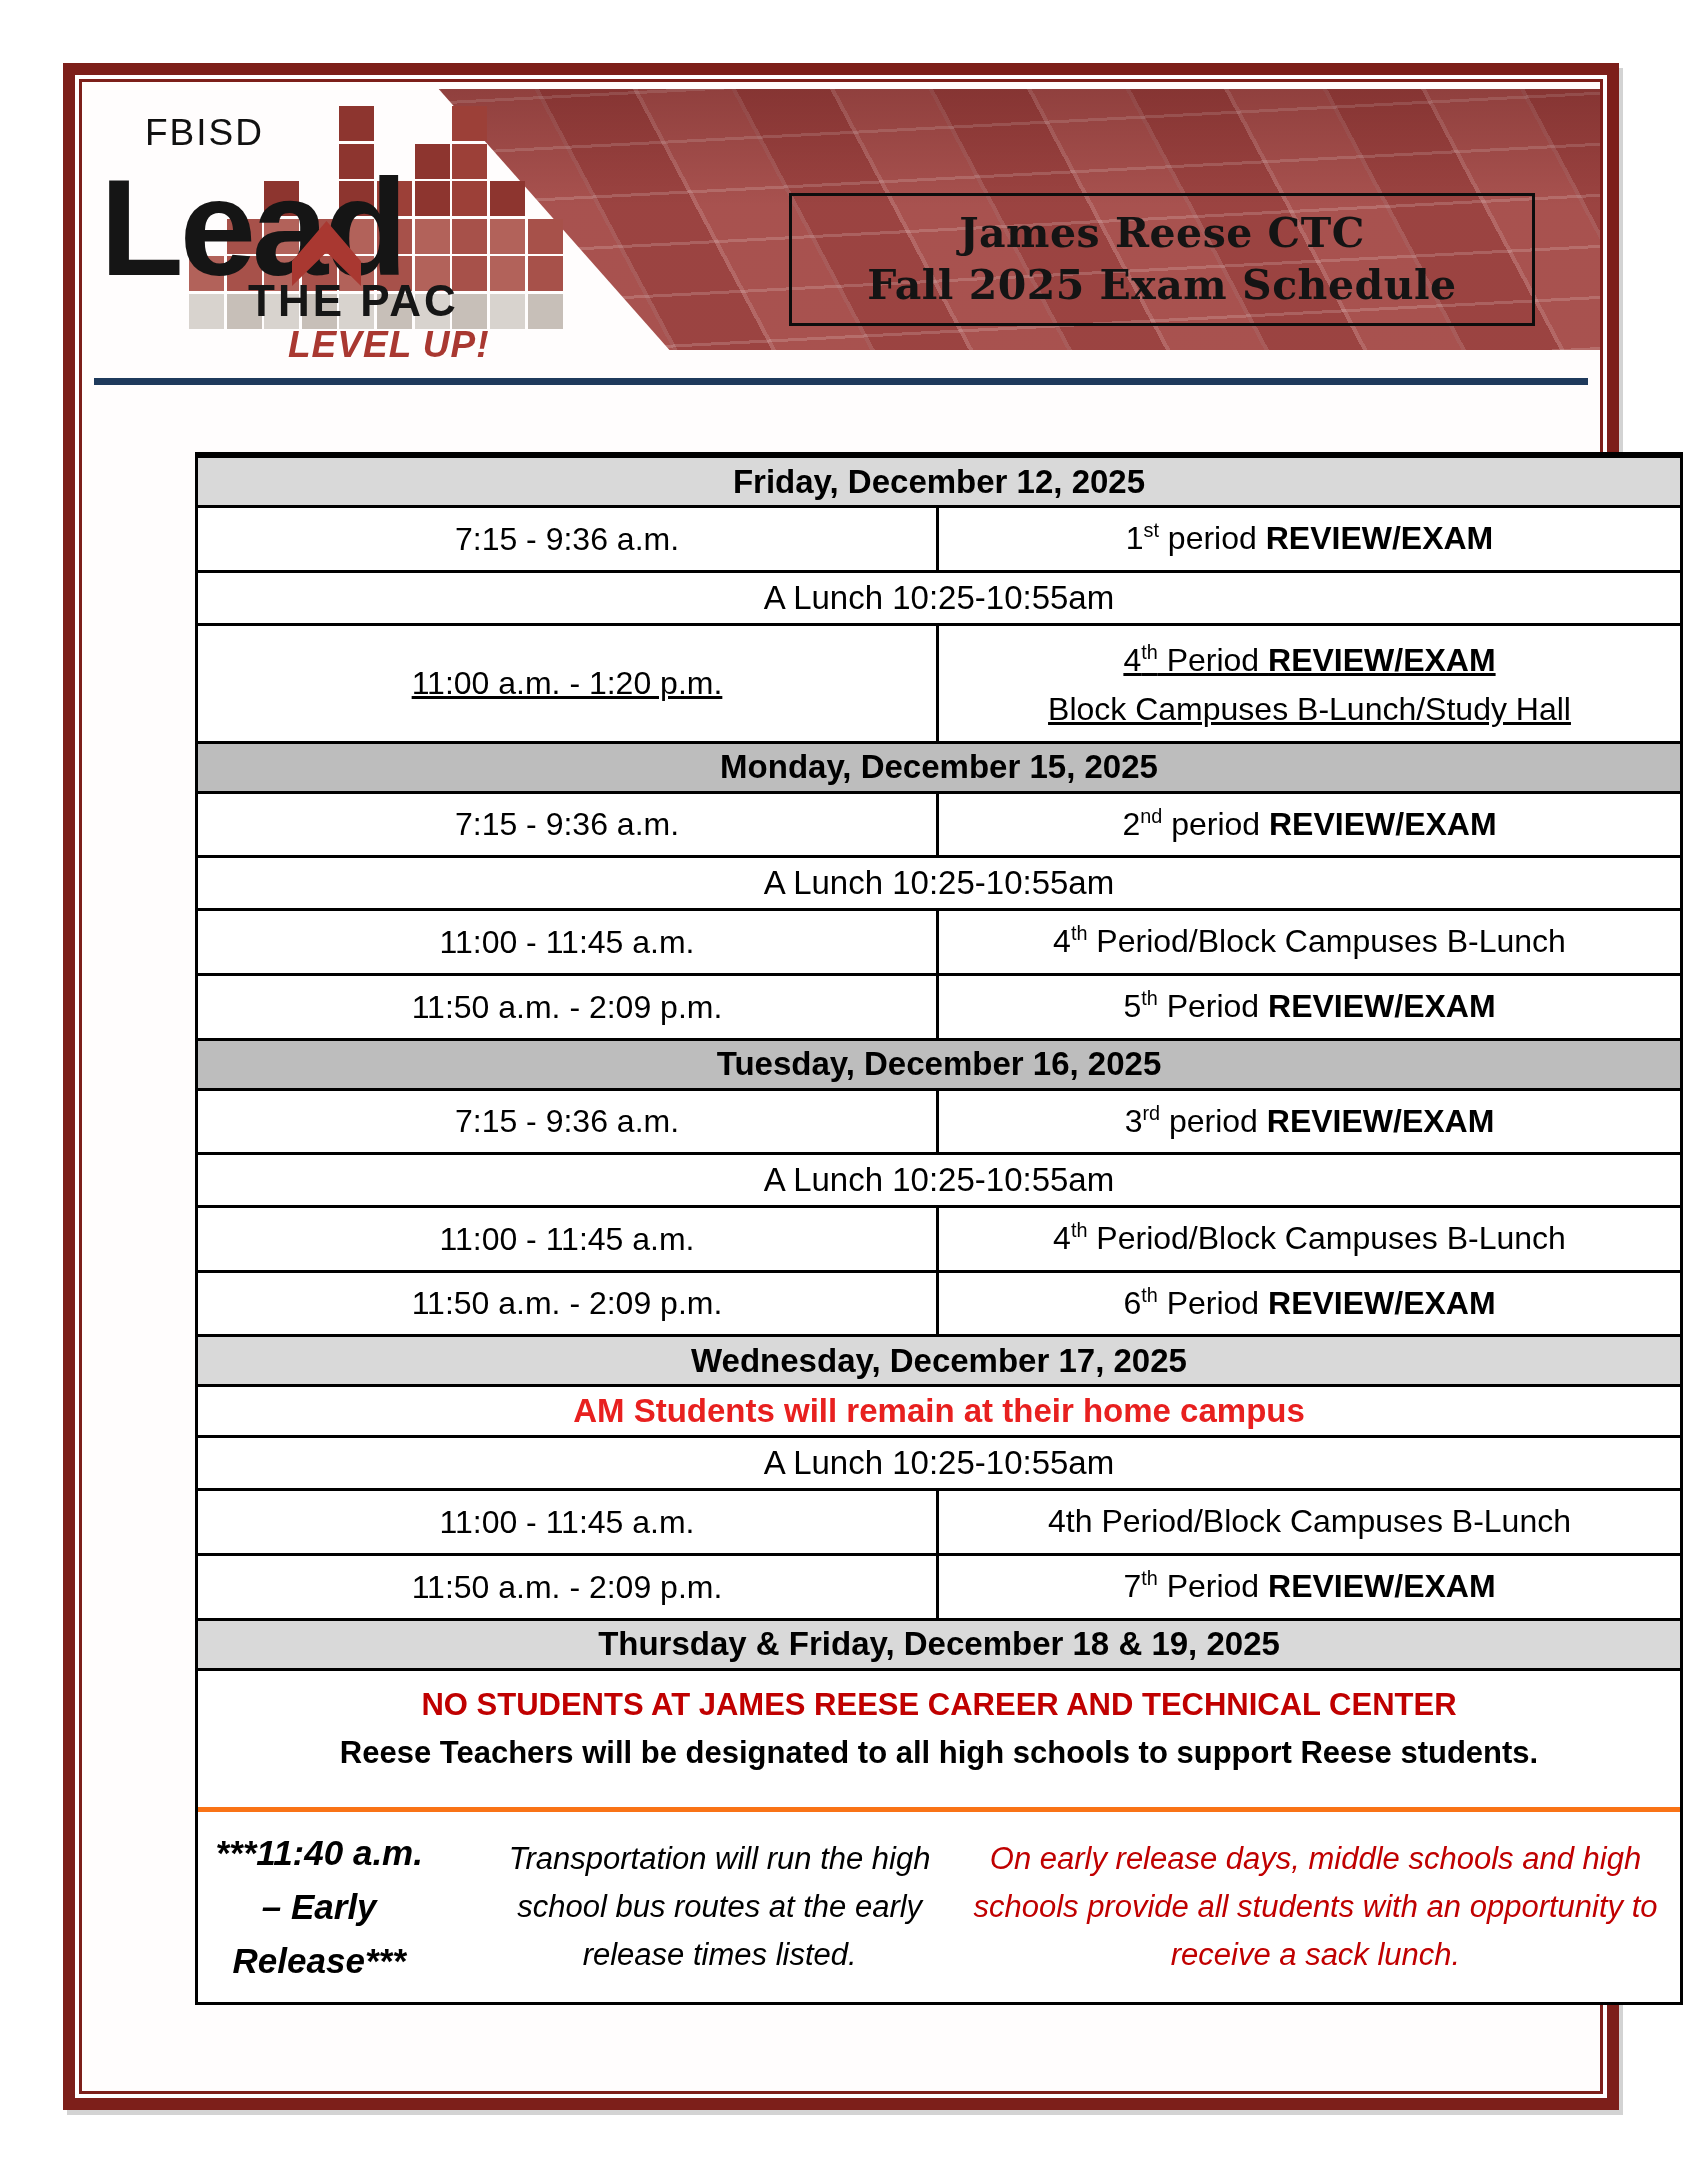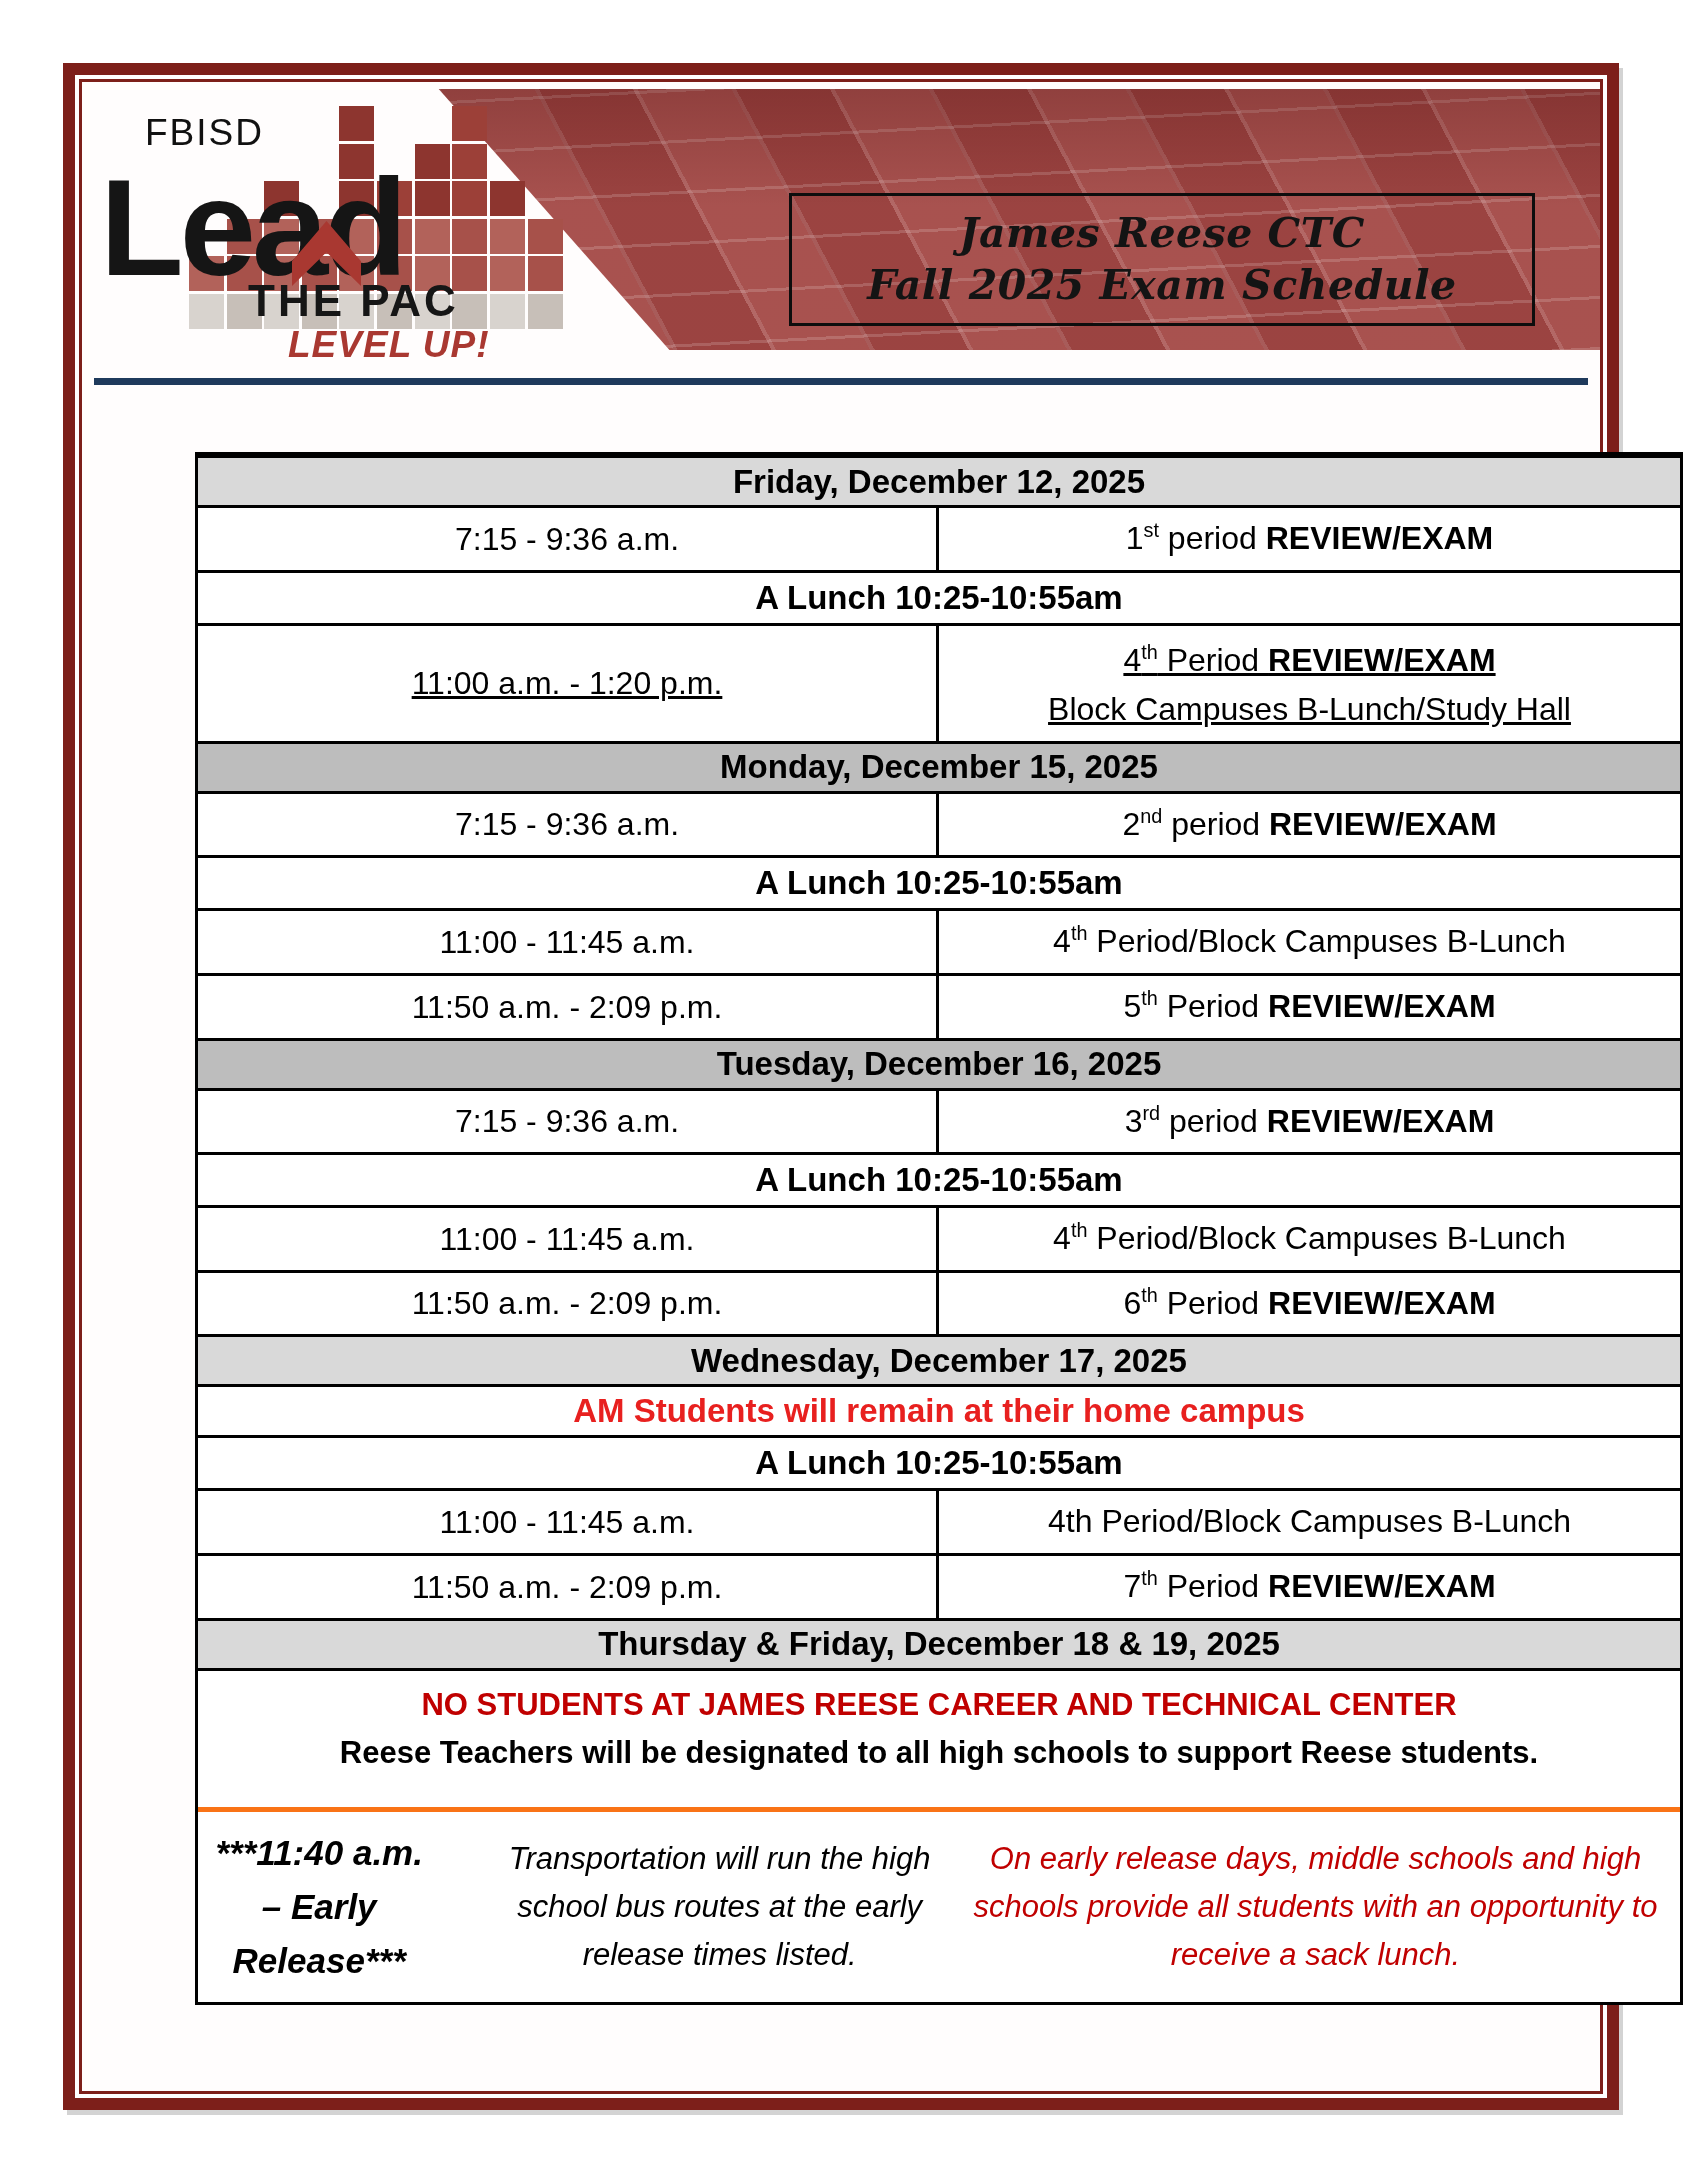--- a/index.html
+++ b/index.html
@@ -15,21 +15,21 @@
   .header-zone{position:absolute;left:0;top:0;width:100%;height:307px;}
   .banner{position:absolute;left:0;top:7px;width:100%;height:261px;
           background-color:var(--banner-red);
           background-image:
             linear-gradient(rgba(60,0,0,.22), rgba(60,0,0,0) 45%),
             repeating-linear-gradient(-3deg, rgba(255,255,255,.16) 0 3px, rgba(255,255,255,0) 3px 51px),
             repeating-linear-gradient(62deg, rgba(255,255,255,.13) 0 4px, rgba(255,255,255,0) 4px 87px),
             repeating-linear-gradient(62deg, rgba(0,0,0,.05) 0 87px, rgba(255,255,255,.06) 87px 174px);
           clip-path:polygon(23.5% 0%, 100% 0%, 100% 100%, 38.7% 100%);}
   .title-box{position:absolute;left:707px;top:104px;width:746px;height:133px;box-sizing:border-box;
-             border:3px solid #0d0d0d;display:flex;flex-direction:column;align-items:center;justify-content:center;font-style:italic;}
+             border:3px solid #0d0d0d;display:flex;flex-direction:column;align-items:center;justify-content:center;}
   .title-line{font-family:"DejaVu Serif",serif;font-weight:bold;font-size:41px;line-height:1.25;color:#141414;letter-spacing:0.5px;}
 
   
   .logo{position:absolute;left:0;top:0;width:515px;height:297px;}
   .brand{position:absolute;left:63px;top:30px;font-size:37px;letter-spacing:2px;color:#111;font-weight:normal;}
   .mosaic{position:absolute;left:107px;top:16px;width:376px;height:234px;}
   .sq{position:absolute;width:35px;height:35px;}
   .lead{position:absolute;left:18px;top:77px;font-size:137px;font-weight:bold;color:#151515;letter-spacing:-4px;line-height:1;}
   .lead-arrow{position:absolute;left:210px;top:139px;width:69px;height:65px;background:var(--logo-red);
               clip-path:polygon(50% 0%, 100% 62%, 100% 100%, 50% 48%, 0% 100%, 0% 62%);}
@@ -46,21 +46,21 @@
            display:flex;align-items:center;justify-content:center;border-top:3px solid #000;box-sizing:border-box;}
   .shade-light{background:var(--header-gray-light);}
   .shade-dark{background:var(--header-gray-dark);}
   .cell{display:flex;flex-direction:column;align-items:center;justify-content:center;box-sizing:border-box;
         font-size:32px;line-height:1.45;padding:6px 10px;}
   .t-left{width:50%;border-right:3px solid #000;}
   .t-right{width:50%;}
   .time-normal{min-height:53px;}
   .time-tall{min-height:103px;text-decoration:underline;}
   .time-tall .t-right{justify-content:flex-start;padding-top:10px;}
-  .lunch-row{justify-content:center;text-align:center;font-weight:bold;font-size:33px;min-height:53px;
+  .lunch-row{justify-content:center;text-align:center;font-weight:normal;font-size:33px;min-height:53px;
              display:flex;align-items:center;box-sizing:border-box;border-top:3px solid #000;}
   .redline-row{justify-content:center;text-align:center;font-weight:bold;font-size:33px;min-height:51px;
                color:var(--alert-red-bright);display:flex;align-items:center;box-sizing:border-box;border-top:3px solid #000;}
   .notice-row{display:flex;flex-direction:column;align-items:center;justify-content:flex-start;
               min-height:111px;padding:10px 10px 30px 10px;box-sizing:border-box;border-top:3px solid #000;text-align:center;}
   .release-row{display:flex;flex-direction:row;align-items:center;justify-content:center;
                min-height:174px;padding:14px 10px;box-sizing:border-box;border-top:5px solid #f97316;text-align:center;}
   .ln{line-height:1.55;}
   .st-red-bold{color:var(--alert-red-dark);font-weight:bold;font-size:31px;}
   .st-bold{font-weight:bold;font-size:31px;}

